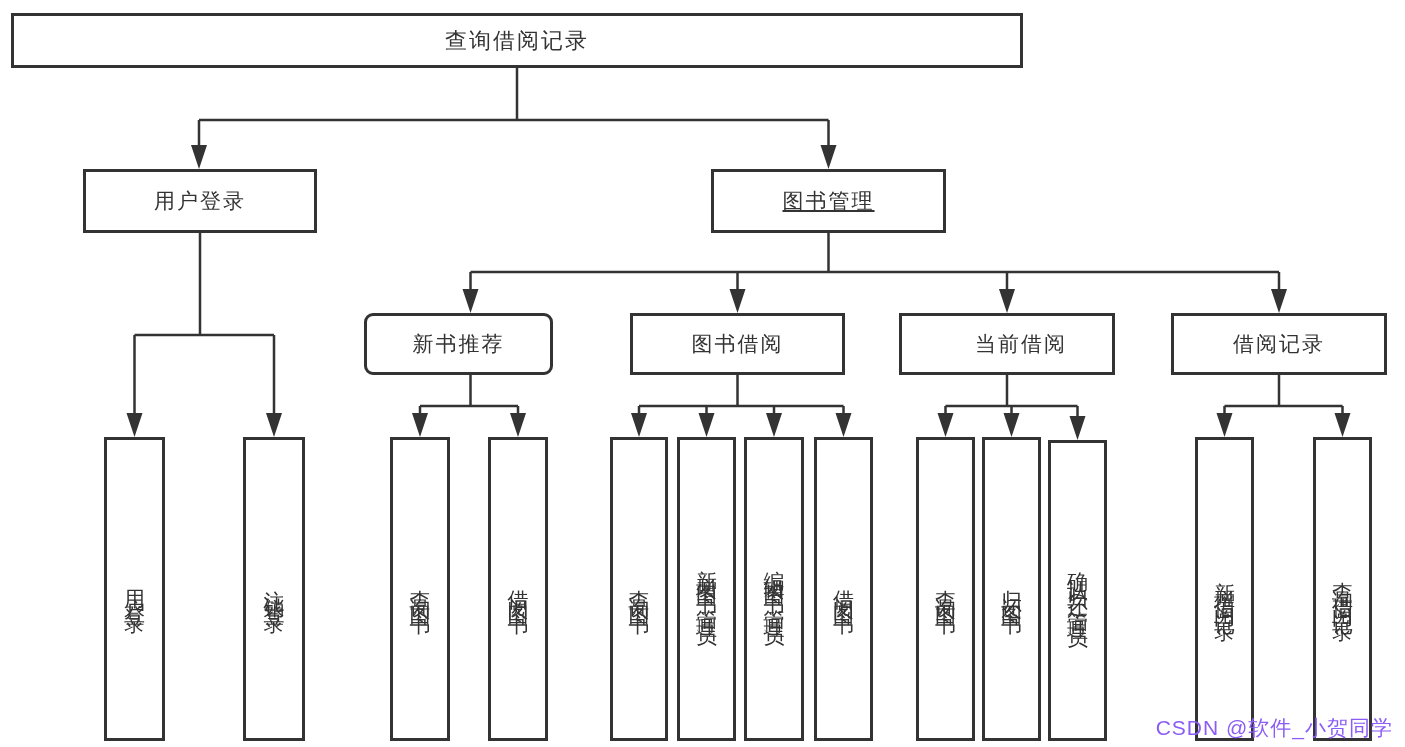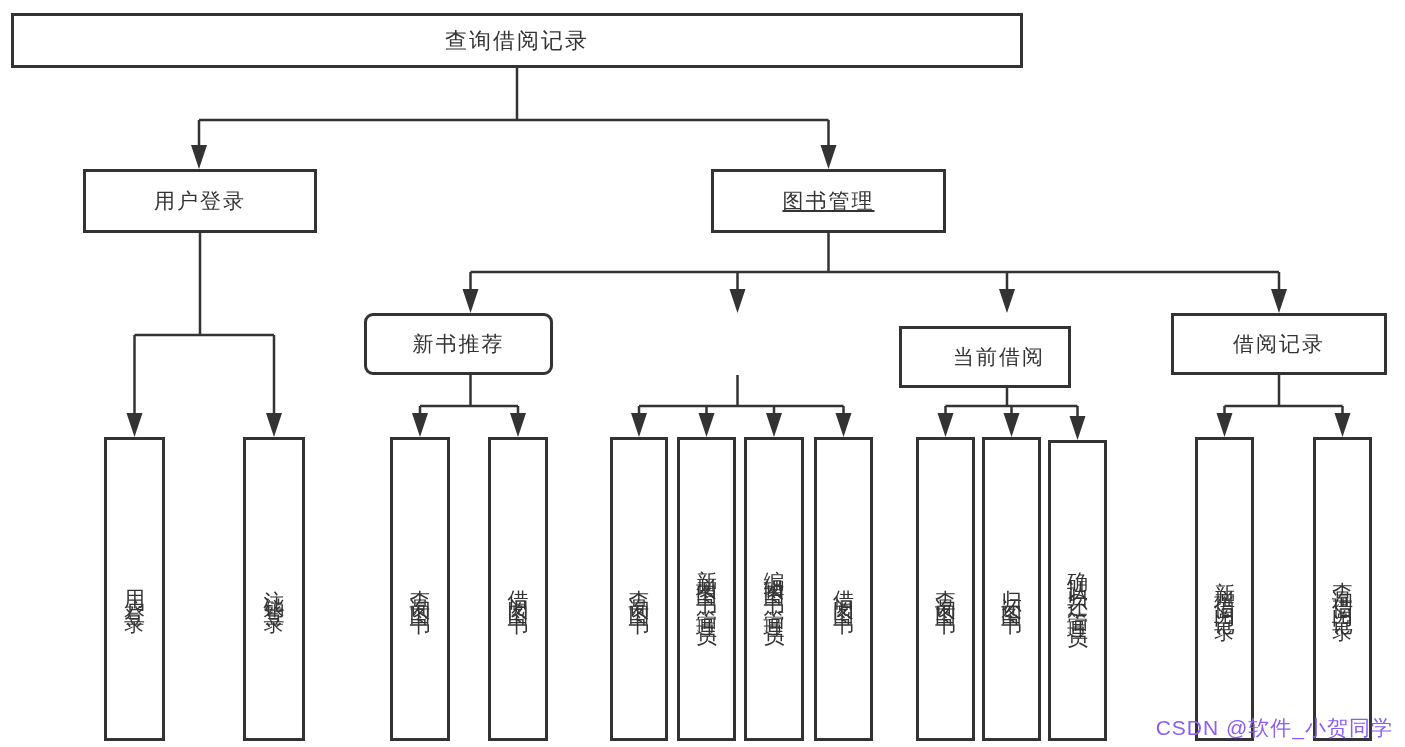--- a/index.html
+++ b/index.html
@@ -89,21 +89,22 @@
              M1216.5 413 H1232.5 L1224.5 437 Z
              M1334.5 413 H1350.5 L1342.5 437 Z"></path>
   </svg>
 
   <div class="node root-node" style="left:11px; top:13px; width:1012px; height:55px;">查询借阅记录</div>
 
   <div class="node" style="left:83px; top:169px; width:234px; height:64px;">用户登录</div>
   <div class="node" style="left:711px; top:169px; width:235px; height:64px;text-decoration:underline;">图书管理</div>
 
   <div class="node" style="left:364px; top:313px; width:189px; height:62px;border-radius:9px;">新书推荐</div>
-  <div class="node" style="left:899px; top:326px; width:172px; height:62px;padding-left:28px;">当前借阅</div>
+  <div class="node" style="left:630px; top:313px; width:215px; height:62px;">图书借阅</div>
+  <div class="node" style="left:899px; top:313px; width:216px; height:62px;padding-left:28px;">当前借阅</div>
   <div class="node" style="left:1171px; top:313px; width:216px; height:62px;">借阅记录</div>
 
   <div class="node leaf" style="left:104px; top:437px; width:61px; height:304px;">用户登录</div>
   <div class="node leaf" style="left:243px; top:437px; width:62px; height:304px;">注销登录</div>
 
   <div class="node leaf" style="left:390px; top:437px; width:60px; height:304px;">查询图书</div>
   <div class="node leaf" style="left:488px; top:437px; width:60px; height:304px;">借阅图书</div>
 
   <div class="node leaf" style="left:610px; top:437px; width:58px; height:304px;">查询图书</div>
   <div class="node leaf" style="left:677px; top:437px; width:59px; height:304px;">新增图书（管理员）</div>

